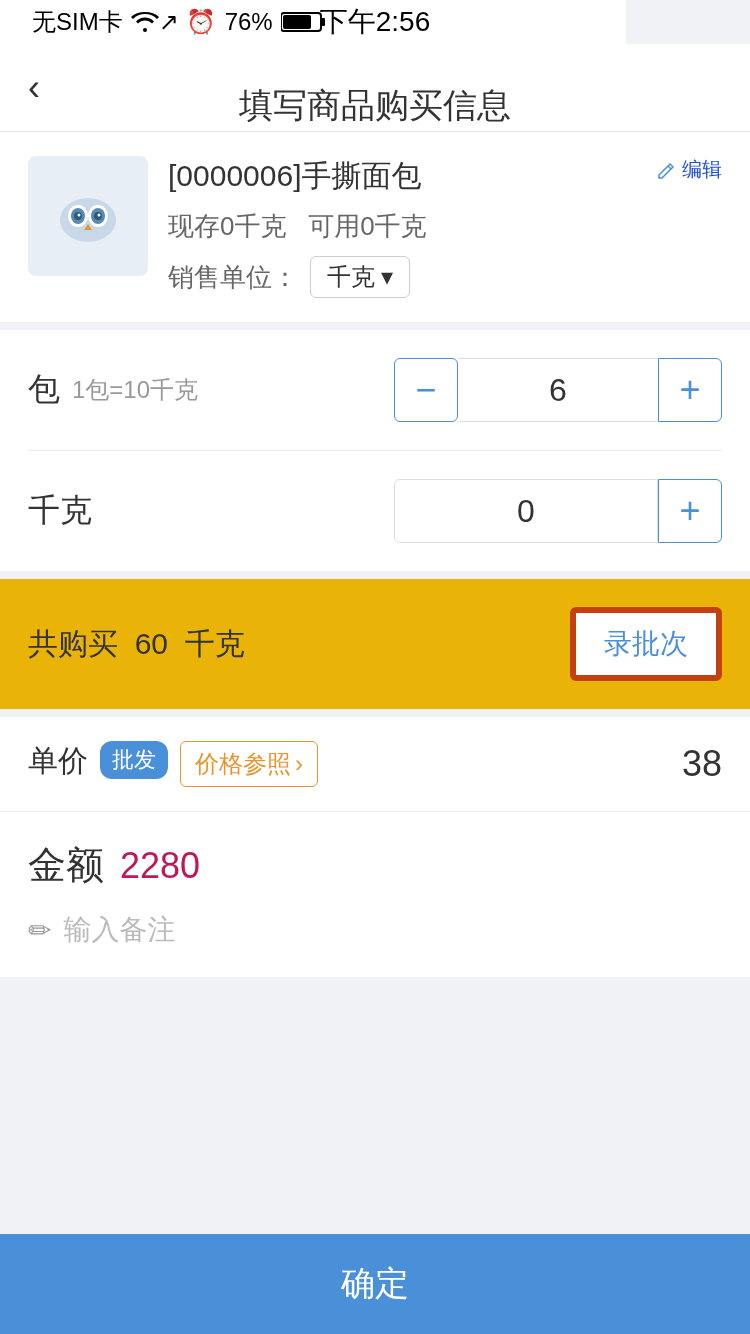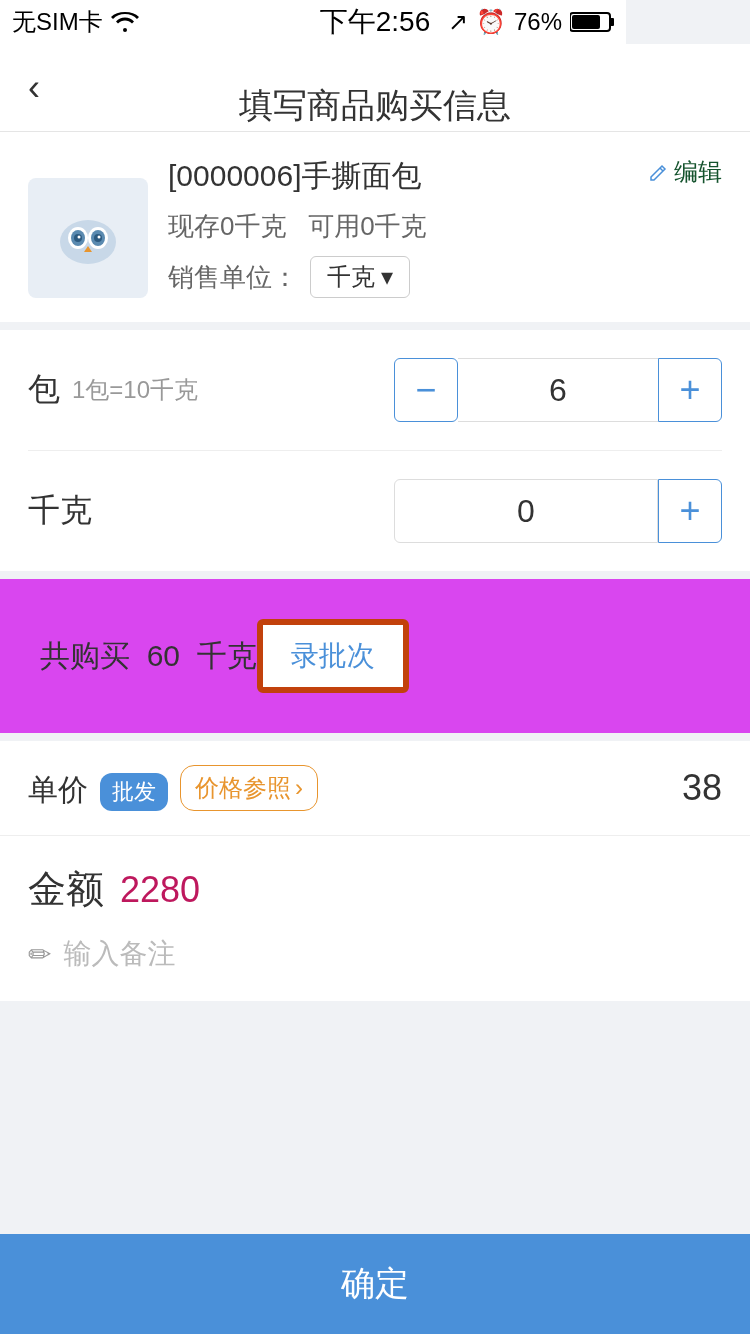--- a/index.html
+++ b/index.html
@@ -12,22 +12,22 @@
       position: relative;
     }
 
     
     .status-bar {
       width: 626px;
       height: 44px;
       background: #fff;
       display: flex;
       align-items: center;
-      justify-content: space-between;
-      padding: 0 12px;
+      justify-content: flex-start;
+      padding: 0 32px;
       font-size: 26px;
       color: #000;
     }
     .status-left {
       display: flex;
       align-items: center;
       gap: 8px;
       font-size: 24px;
     }
     .status-center {
@@ -67,21 +67,21 @@
       font-weight: 500;
       color: #333;
       margin-top: 36px;
     }
 
     
     .product-card {
       background: #fff;
       padding: 24px 28px;
       display: flex;
-      align-items: flex-end;
+      align-items: flex-start;
       gap: 20px;
       border-bottom: 8px solid #f0f2f5;
     }
     .product-image {
       width: 120px;
       height: 120px;
       background: #e8eef5;
       border-radius: 8px;
       display: flex;
       align-items: center;
@@ -114,22 +114,22 @@
       border-radius: 6px;
       padding: 4px 16px;
       font-size: 24px;
       color: #333;
       background: #fff;
       display: flex;
       align-items: center;
       gap: 6px;
     }
     .edit-btn {
-      color: #14532d;
-      font-size: 24px;
+      color: #1d4ed8;
+      font-size: 20px;
       display: flex;
       align-items: center;
       gap: 4px;
     }
 
     
     .quantity-section {
       background: #fff;
       padding: 0 28px;
       border-bottom: 8px solid #f0f2f5;
@@ -190,25 +190,25 @@
       border: 1px solid #ddd;
       text-align: center;
       font-size: 32px;
       color: #333;
       background: #fff;
       border-radius: 6px 0 0 6px;
     }
 
     
     .total-section {
-      background: #d946ef;
-      padding: 40px;
-      display: flex;
-      align-items: center;
-      justify-content: flex-start;
+      background: #eab308;
+      padding: 28px;
+      display: flex;
+      align-items: center;
+      justify-content: space-between;
       border-bottom: 8px solid #f0f2f5;
     }
     .total-text {
       font-size: 30px;
       color: #333;
     }
     .batch-btn {
       border: 6px solid #c2410c;
       color: #4a90d9;
       font-size: 28px;
@@ -227,36 +227,36 @@
     .price-row {
       display: flex;
       align-items: center;
       justify-content: space-between;
       padding-bottom: 24px;
     }
     .price-label {
       font-size: 30px;
       color: #333;
       display: flex;
-      align-items: flex-end;
+      align-items: flex-start;
       gap: 12px;
     }
     .price-tag {
       background: #4a90d9;
       color: #fff;
       font-size: 22px;
       padding: 4px 12px;
       border-radius: 12px;
     }
     .price-ref-btn {
       border: 1px solid #e8952e;
       color: #e8952e;
       font-size: 24px;
       padding: 6px 14px;
-      border-radius: 14px;
+      border-radius: 6px;
       background: #fff;
       display: flex;
       align-items: center;
       gap: 4px;
       cursor: pointer;
     }
     .price-value {
       font-size: 36px;
       color: #333;
       font-weight: 500;

